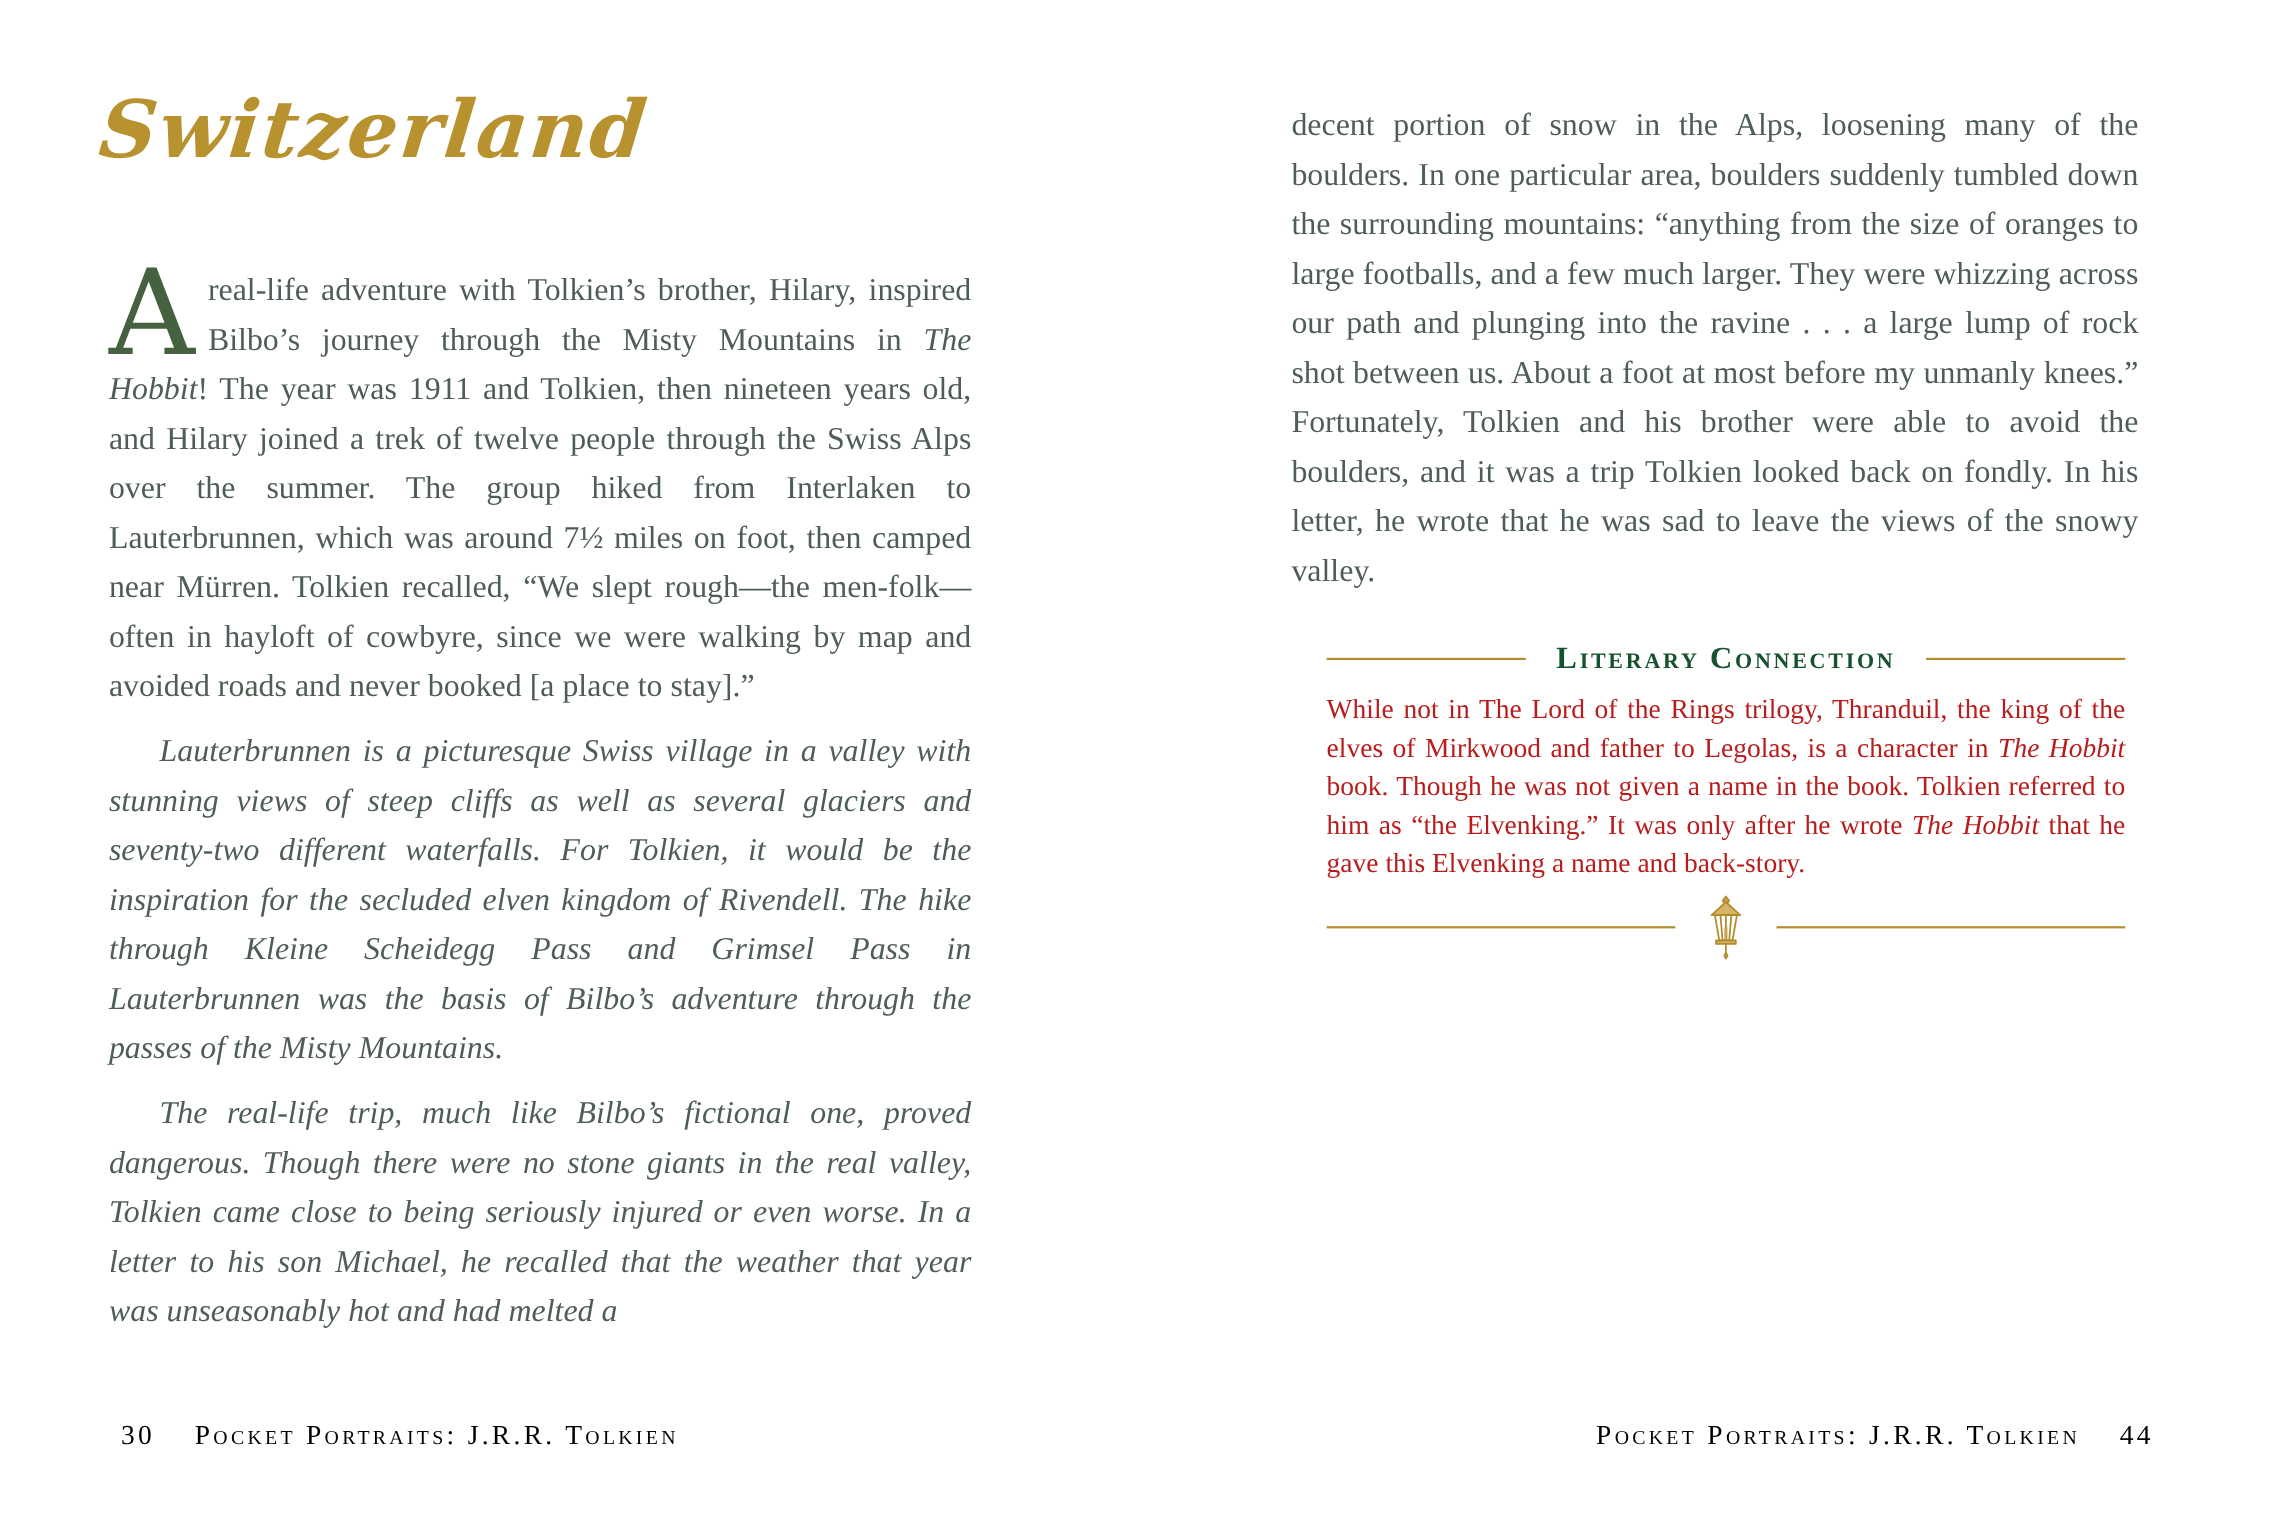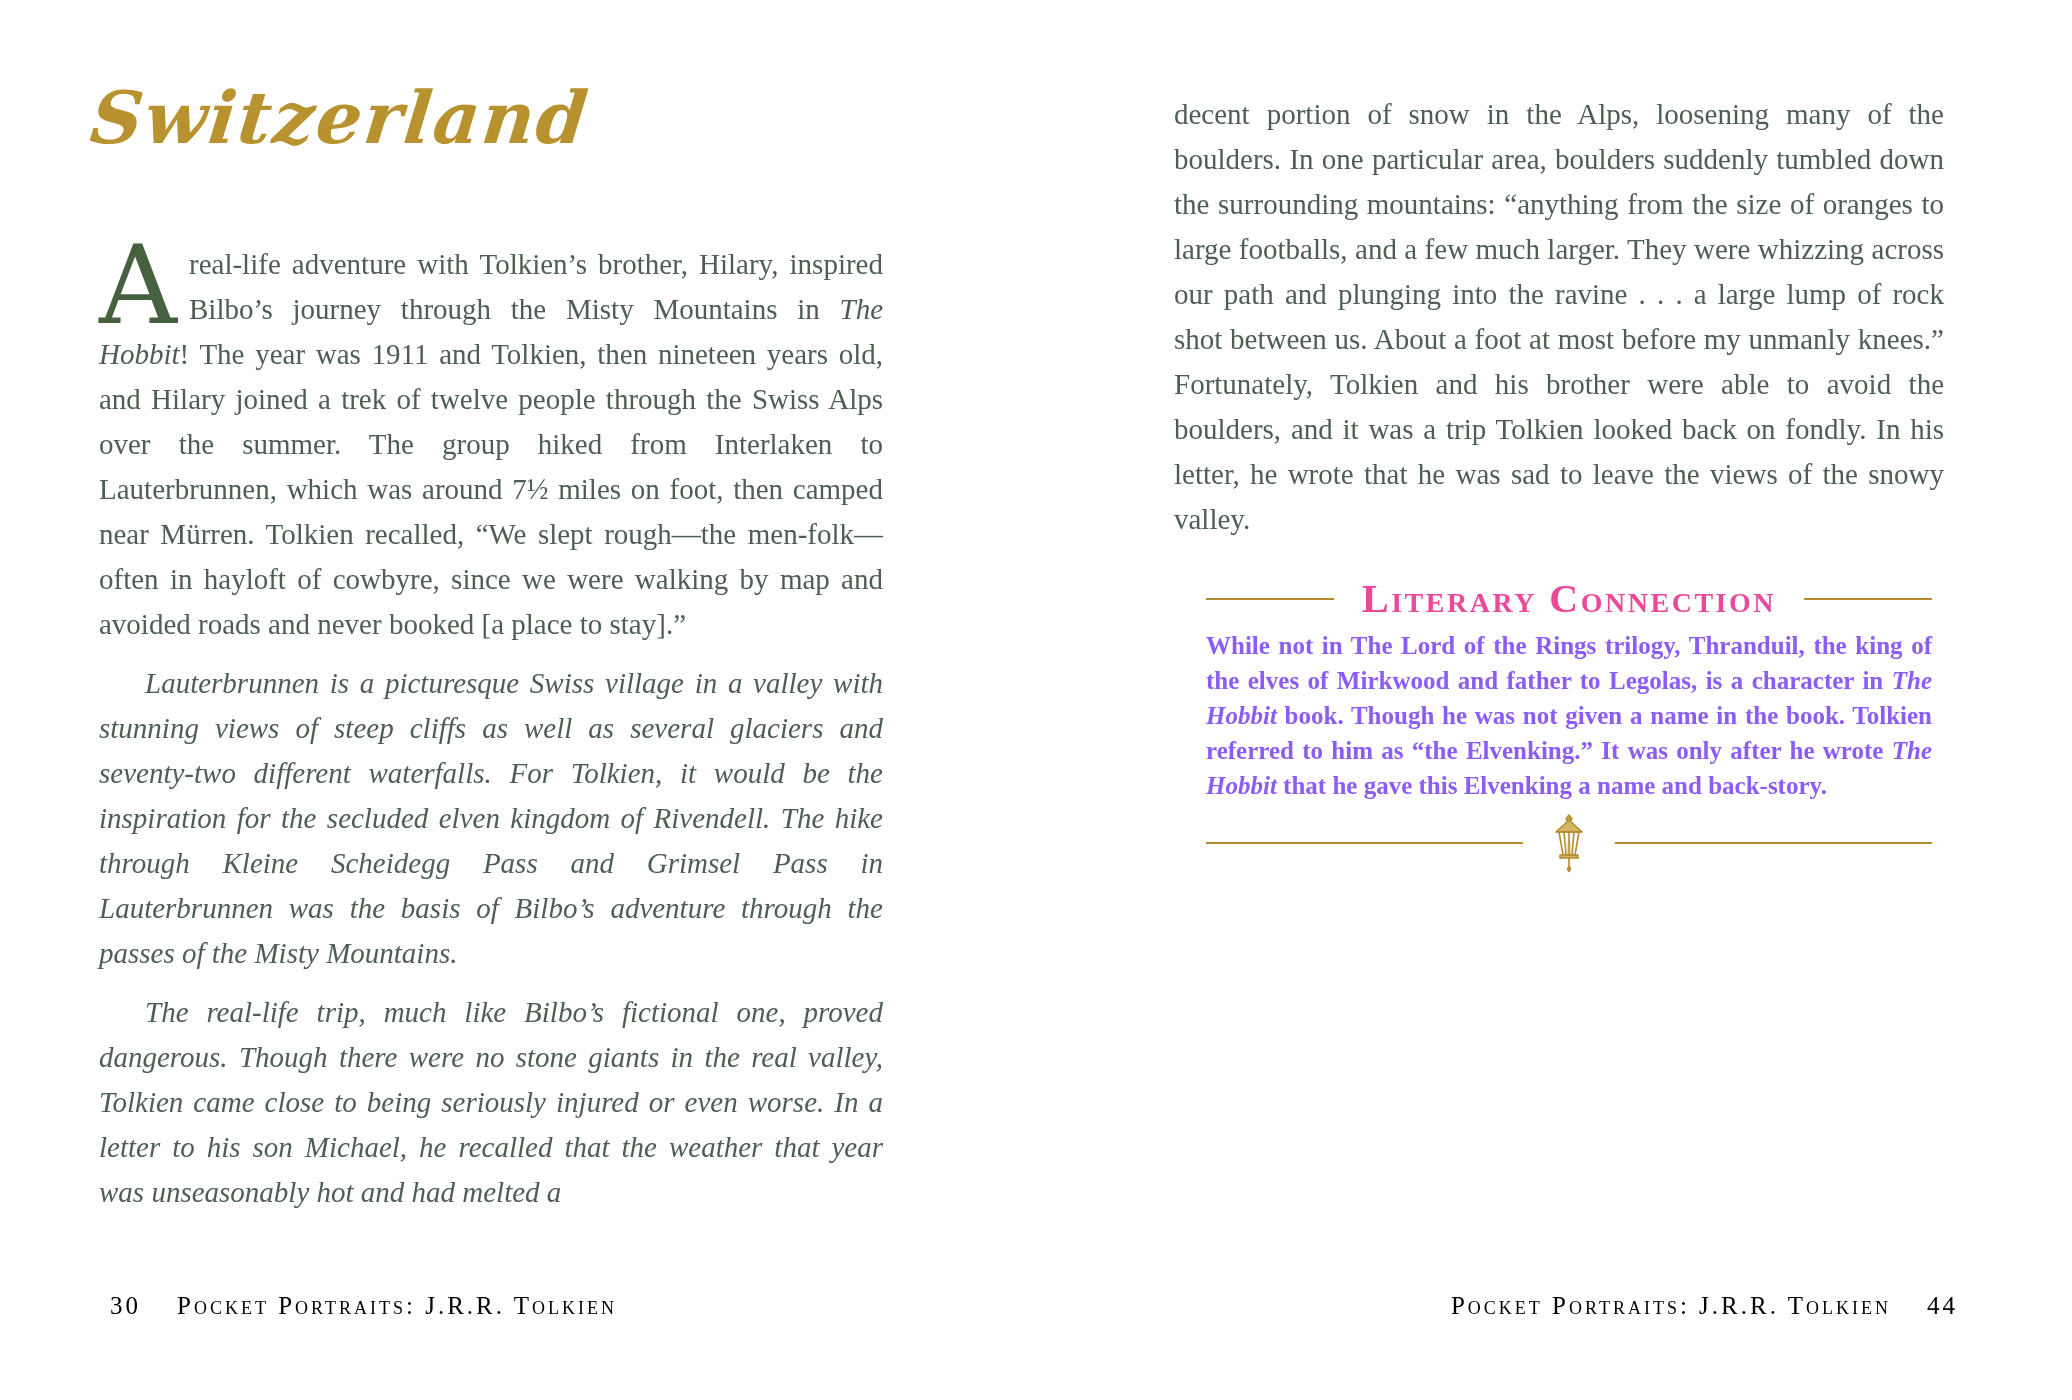--- a/index.html
+++ b/index.html
@@ -45,30 +45,30 @@
   .rp-body{position:absolute;left:0;top:78px;width:798px;}
 
   
   .literary{position:absolute;left:46px;top:582px;width:726px;}
   .lc-head{display:flex;align-items:center;gap:28px;}
   .lc-rule{flex:1;height:2px;background:#b28c2f;}
   .lc-title{
     margin:0;
     font-variant:small-caps;
     font-weight:700;
-    font-size:40px;line-height:34px;
+    font-size:28px;line-height:34px;
     letter-spacing:2.5px;
-    color:#ec4899;
+    color:#14532d;
     white-space:nowrap;
   }
   .lc-body{
     margin:12px 0 0 0;
     font-size:25px;line-height:35px;
-    font-weight:700;
-    color:#8b5cf6;
+    font-weight:400;
+    color:#b91c1c;
     text-align:justify;
   }
   .lc-foot{display:flex;align-items:center;gap:26px;margin-top:10px;}
   .lantern{flex:0 0 auto;display:block;}
 
   
   .page-footer{
     position:absolute;top:1290px;
     display:flex;align-items:baseline;gap:36px;
     font-variant:small-caps;

